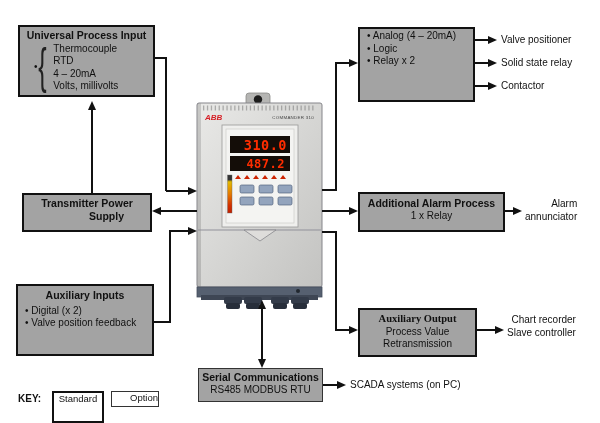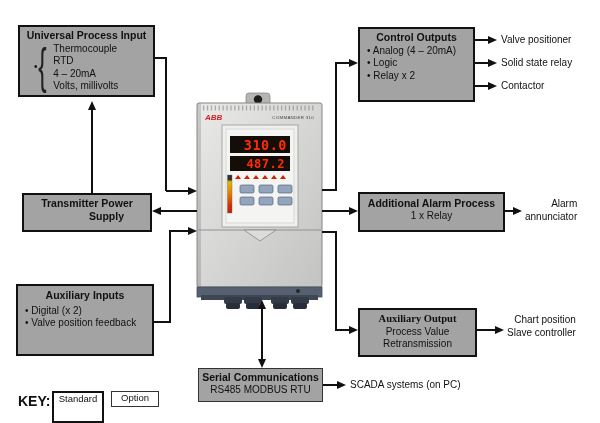--- a/index.html
+++ b/index.html
@@ -18,21 +18,21 @@
   .upi-bullet{font-size:10px;margin-top:19px;}
   .upi-brace{font-size:50px;line-height:50px;font-weight:300;transform:scaleX(.5);margin:-1px -4px 0 -4px;color:#222;}
   .hline{position:absolute;height:1.6px;background:#111;}
   .vline{position:absolute;width:1.6px;background:#111;}
   .ah{position:absolute;width:0;height:0;}
   .ah.right{border-top:4.5px solid transparent;border-bottom:4.5px solid transparent;border-left:9px solid #111;}
   .ah.left{border-top:4.5px solid transparent;border-bottom:4.5px solid transparent;border-right:9px solid #111;}
   .ah.up{border-left:4.5px solid transparent;border-right:4.5px solid transparent;border-bottom:9px solid #111;}
   .ah.down{border-left:4.5px solid transparent;border-right:4.5px solid transparent;border-top:9px solid #111;}
   .label{position:absolute;font-size:10px;line-height:12.5px;white-space:nowrap;text-align:right;}
-  .key-label{position:absolute;font-weight:bold;font-size:14px;}
+  .key-label{position:absolute;font-weight:bold;font-size:10px;}
   .key-box{position:absolute;border:2.5px solid #111;font-size:9.5px;text-align:center;line-height:10px;padding-top:1px;background:#fff;}
   .key-box.thin{border-width:1.2px;border-color:#333;}
   #device-svg{position:absolute;left:195px;top:92px;}
 </style>
 </head>
 <body>
 
 <div id="canvas">
 
   <svg id="device-svg" width="132" height="220" viewBox="0 0 132 220">
@@ -154,21 +154,20 @@
       <ul class="items">
         <li>Thermocouple</li>
         <li>RTD</li>
         <li>4 – 20mA</li>
         <li>Volts, millivolts</li>
       </ul>
     </div>
   </div>
 
   <div class="box" id="box-ctrl" style="left:358px;top:27px;width:117px;height:75px;">
-    <div class="box-title">Control Outputs</div>
     <ul class="items bulleted">
       <li>Analog (4 – 20mA)</li>
       <li>Logic</li>
       <li>Relay x 2</li>
     </ul>
   </div>
 
   <div class="box" id="box-tps" style="left:22px;top:193px;width:130px;height:39px;padding-top:2px;">
     <div class="box-title" style="padding-top:0;">Transmitter Power</div>
     <div class="box-title" style="padding-top:0;padding-left:39px;">Supply</div>
@@ -199,22 +198,22 @@
   </div>
 
   <div class="label" style="left:501px;top:34px;">Valve positioner</div>
   <div class="label" style="left:501px;top:57px;">Solid state relay</div>
   <div class="label" style="left:501px;top:80px;">Contactor</div>
   <div class="label" style="left:525px;top:198px;">
     <div>Alarm</div>
     <div>annunciator</div>
   </div>
   <div class="label" style="left:507px;top:314px;">
-    <div>Chart position</div>
+    <div>Chart recorder</div>
     <div>Slave controller</div>
   </div>
   <div class="label" style="left:350px;top:379px;">SCADA systems (on PC)</div>
 
   <div class="key-label" style="left:18px;top:393px;">KEY:</div>
   <div class="key-box" style="left:52px;top:391px;width:52px;height:32px;">Standard</div>
-  <div class="key-box thin" style="left:111px;top:391px;width:48px;height:16px;">Option</div>
+  <div class="key-box thin" style="left:111px;top:391px;width:48px;height:16px;text-align:right;">Option</div>
 
 </div>
 
 </body></html>

